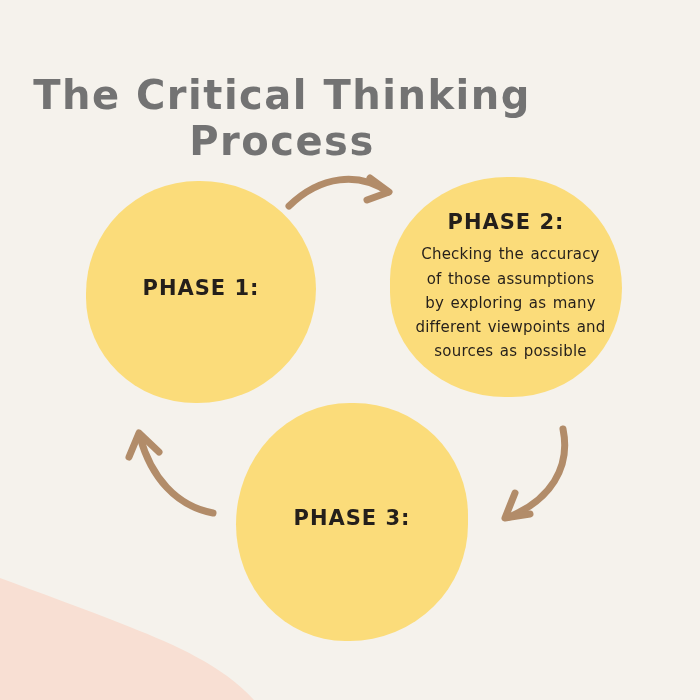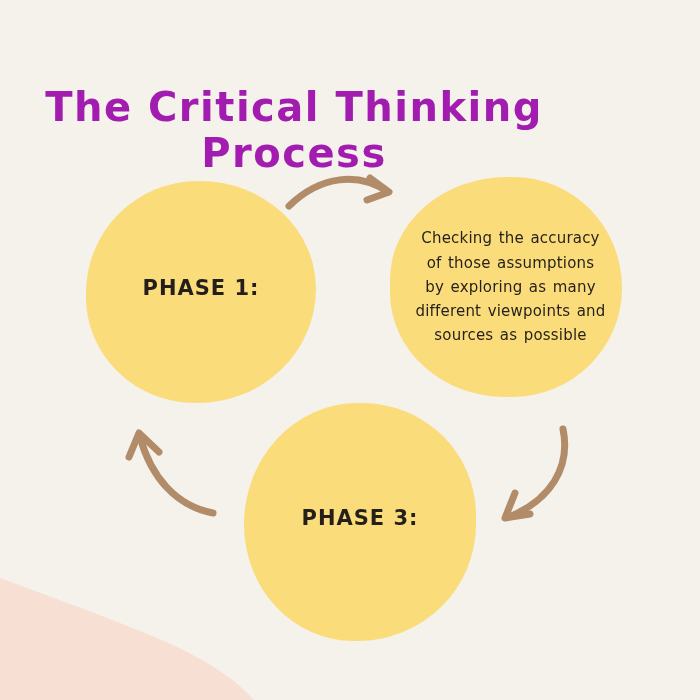--- a/index.html
+++ b/index.html
@@ -13,42 +13,42 @@
     background: #f5f2ec;
     overflow: hidden;
     font-family: "DejaVu Sans", sans-serif;
     color: #241f1b;
   }
   .title {
     position: absolute;
     top: 72px;
     left: 0;
     width: 564px;
-    margin: 12px;
+    margin: 0;
     text-align: center;
     font-size: 40px;
     font-weight: 600;
     letter-spacing: 1.5px;
-    color: #a21caf;
+    color: #737373;
   }
   .phase-circle {
     position: absolute;
     display: flex;
     flex-direction: column;
     align-items: center;
     justify-content: center;
     text-align: center;
     background: #fbdc7a;
     border-radius: 49% 51% 52% 48% / 51% 49% 52% 48%;
     box-sizing: border-box;
     padding: 14px 16px;
   }
   .phase-1 { left: 86px;  top: 181px; width: 230px; height: 222px; }
   .phase-2 { left: 390px; top: 177px; width: 232px; height: 220px; border-radius: 52% 48% 49% 51% / 48% 52% 51% 49%; }
-  .phase-3 { left: 244px; top: 403px; width: 232px; height: 238px; border-radius: 50% 50% 52% 48% / 52% 48% 50% 50%; justify-content: center; }
+  .phase-3 { left: 236px; top: 403px; width: 232px; height: 238px; border-radius: 50% 50% 52% 48% / 52% 48% 50% 50%; justify-content: center; }
   .phase-heading {
     font-size: 21px;
     font-weight: 700;
     letter-spacing: 1px;
     margin-bottom: 8px;
     white-space: nowrap;
   }
   .phase-body {
     font-size: 15px;
     line-height: 1.75;
@@ -76,20 +76,21 @@
 
 <div class="canvas">
 
   <h1 class="title">The Critical Thinking Process</h1>
 
   <div class="phase-circle phase-1">
     <div class="phase-heading">PHASE 1:</div>
   </div>
 
   <div class="phase-circle phase-2">
+    <div class="phase-heading">PHASE 2:</div>
     <div class="phase-body">Checking the accuracy of those assumptions by exploring as many different viewpoints and sources as possible</div>
   </div>
 
   <div class="phase-circle phase-3">
     <div class="phase-heading">PHASE 3:</div>
   </div>
 
   <svg class="arrow arrow-top" width="126" height="52" viewBox="0 0 126 52" fill="none">
     <path d="M6,41 C38,10 76,7 105,27" stroke="#b28c69" stroke-width="7" stroke-linecap="round"></path>
     <path d="M87,13 L106,27 L84,35" stroke="#b28c69" stroke-width="7" stroke-linecap="round" stroke-linejoin="round"></path>

